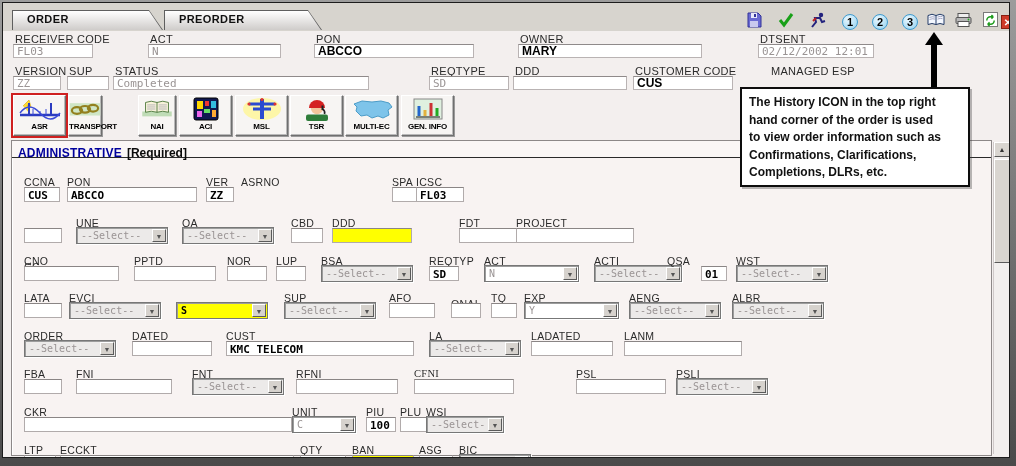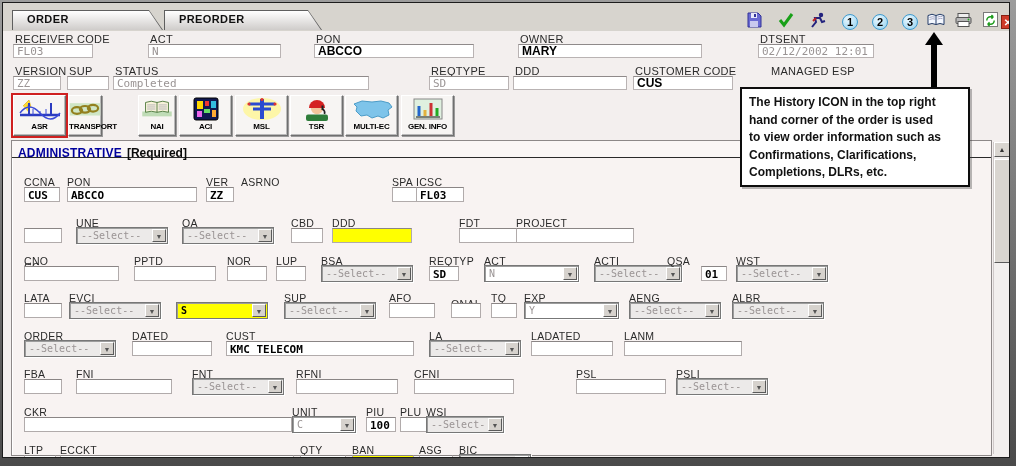--- a/index.html
+++ b/index.html
@@ -426,21 +426,21 @@
           <div class="finput" style="left: 12px; top: 221px; width: 38px;"></div>
           <div class="flabel" style="left: 64px; top: 210px;">FNI</div>
           <div class="finput" style="left: 64px; top: 221px; width: 96px;"></div>
           <div class="flabel" style="left: 180px; top: 210px;">FNT</div>
           <div class="fselect" style="left: 180px; top: 220px; width: 92px;">
             <div class="sval">--Select--</div>
             <div class="sarrow">▼</div>
           </div>
           <div class="flabel" style="left: 284px; top: 210px;">RFNI</div>
           <div class="finput" style="left: 284px; top: 221px; width: 102px;"></div>
-          <div class="flabel" style="left: 402px; top: 210px;">CFNI</div>
+          <div class="flabel" style="left: 402px; top: 210px; font-family: Liberation Serif, serif;">CFNI</div>
           <div class="finput" style="left: 402px; top: 221px; width: 100px;"></div>
           <div class="flabel" style="left: 564px; top: 210px;">PSL</div>
           <div class="finput" style="left: 564px; top: 221px; width: 90px;"></div>
           <div class="flabel" style="left: 664px; top: 210px;">PSLI</div>
           <div class="fselect" style="left: 664px; top: 220px; width: 92px;">
             <div class="sval">--Select--</div>
             <div class="sarrow">▼</div>
           </div>
           <div class="flabel" style="left: 12px; top: 248px;">CKR</div>
           <div class="finput" style="left: 12px; top: 259px; width: 268px;"></div>

